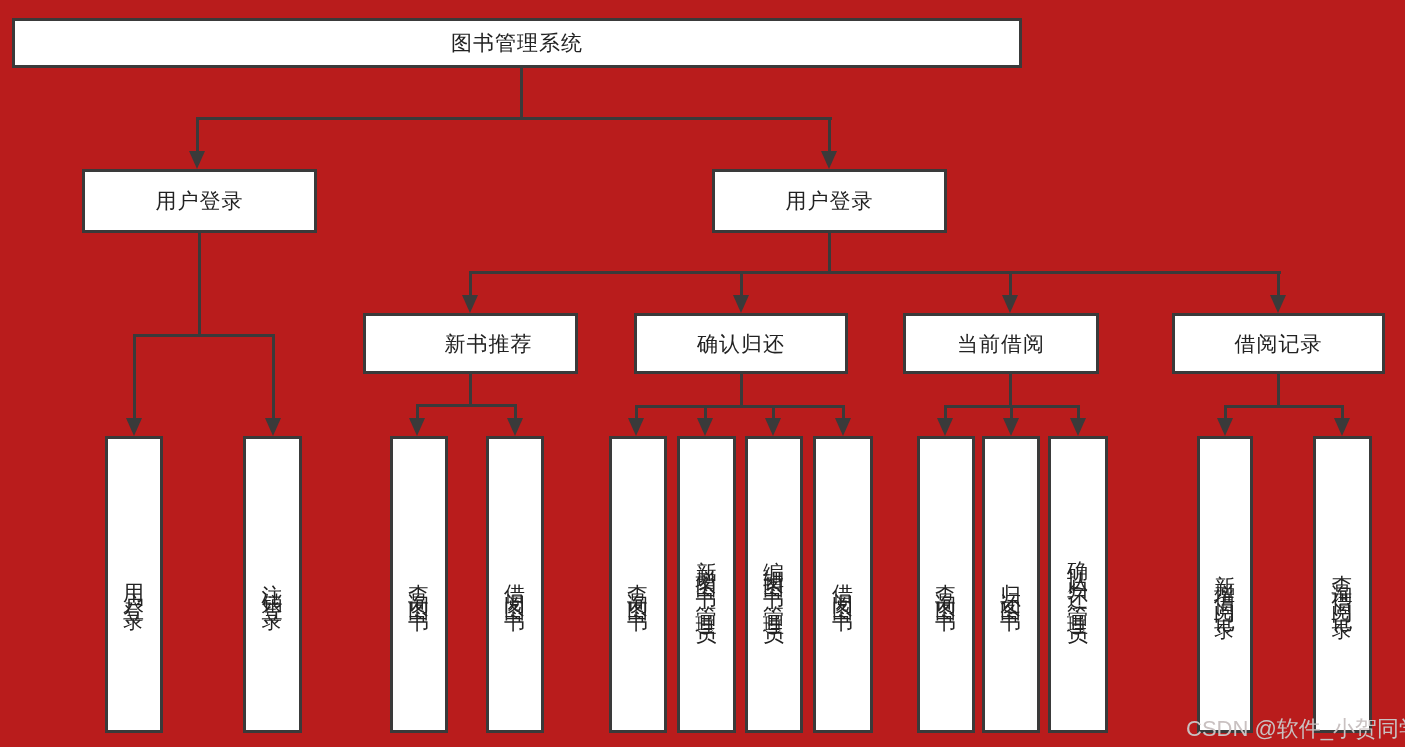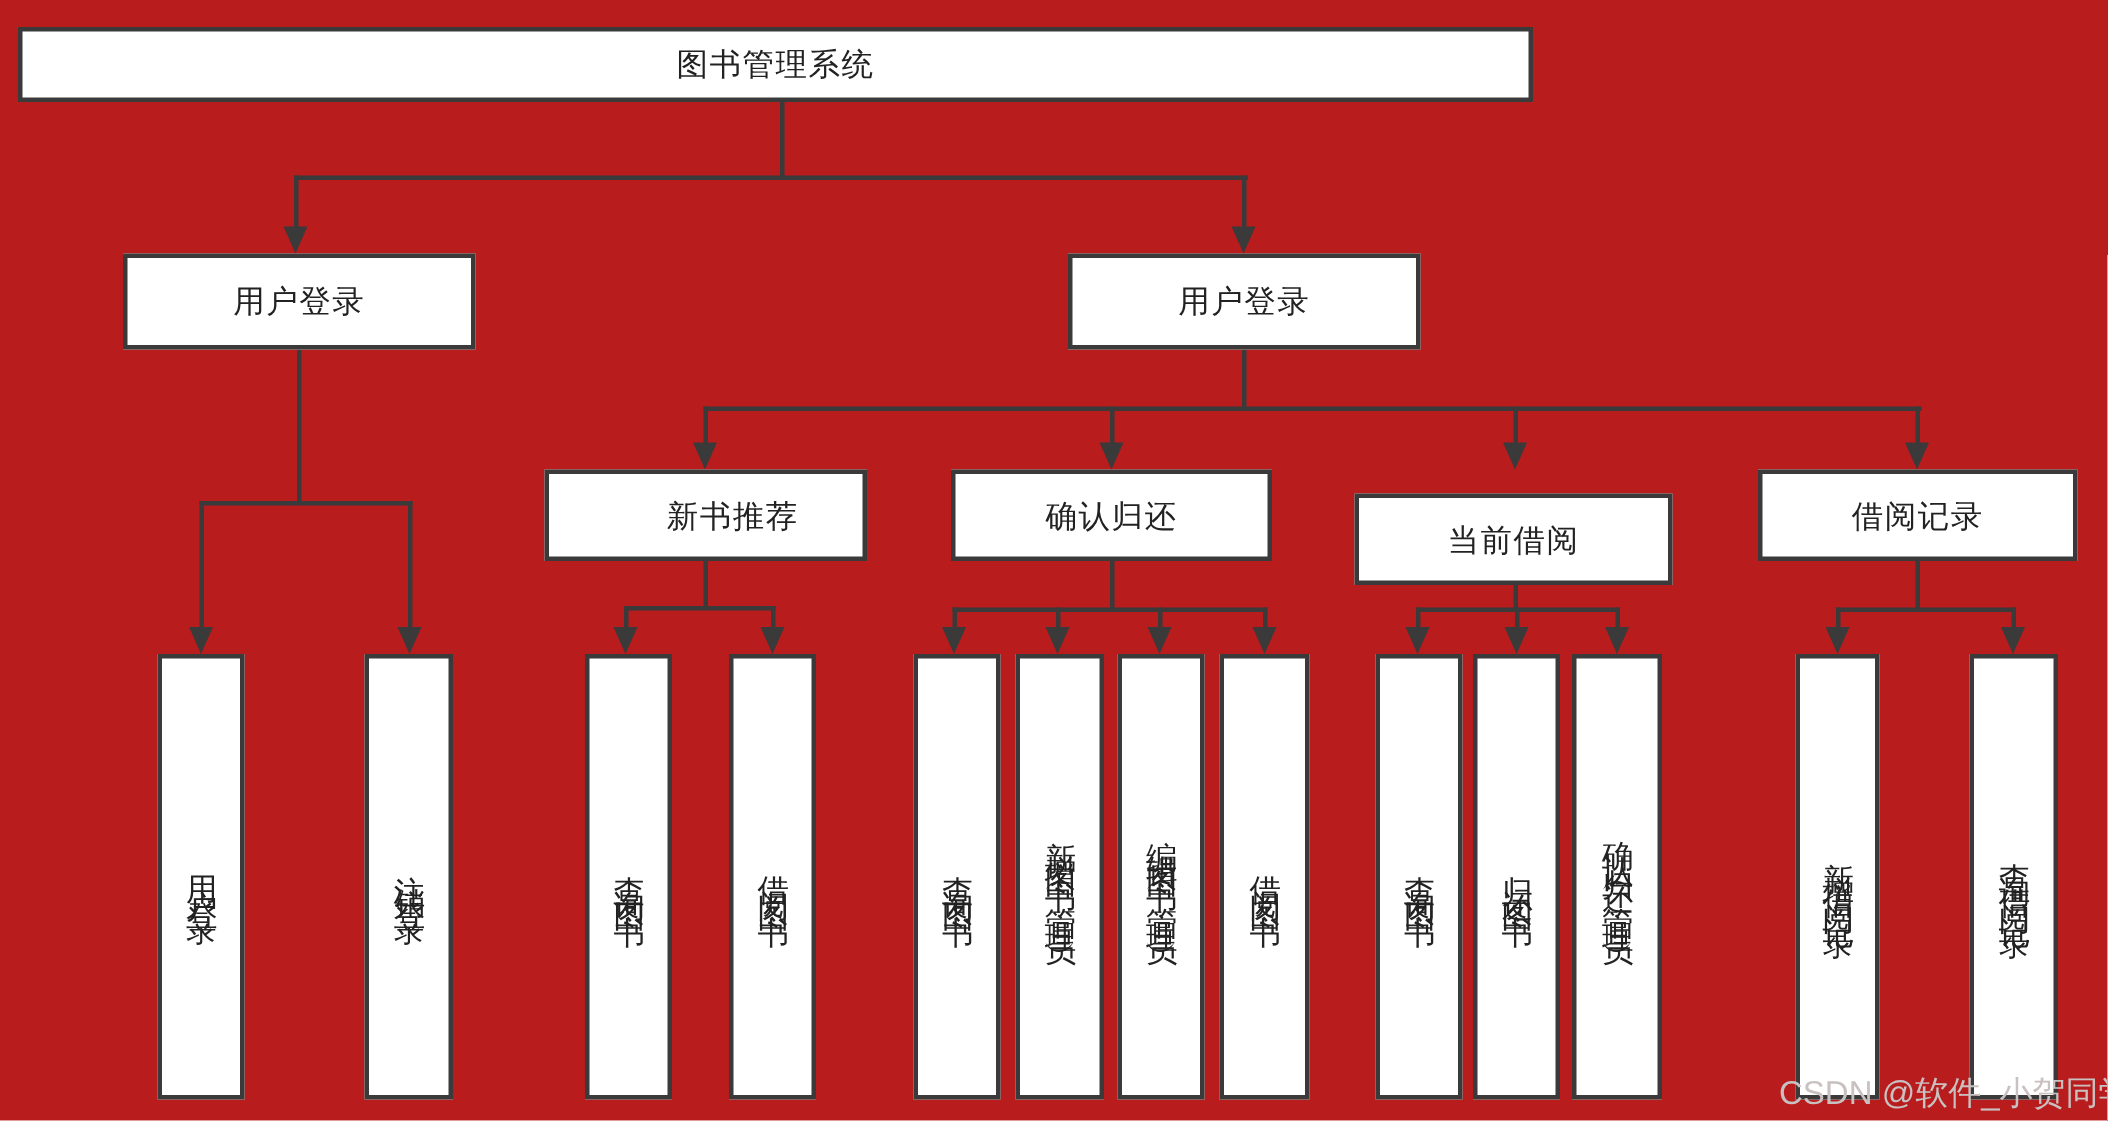--- a/index.html
+++ b/index.html
@@ -55,21 +55,21 @@
     border-left: 8px solid transparent;
     border-right: 8px solid transparent;
     border-top: 18px solid #3a3a3a;
   }
   
   #n-root          { left: 12px;   top: 18px;  width: 1010px; height: 50px; }
   #n-user-login    { left: 82px;   top: 169px; width: 235px;  height: 64px; }
   #n-book-mgmt     { left: 712px;  top: 169px; width: 235px;  height: 64px; }
   #n-new-book-rec  { left: 363px;  top: 313px; width: 215px;  height: 61px; padding-left: 36px; }
   #n-book-borrow   { left: 634px;  top: 313px; width: 214px;  height: 61px; }
-  #n-cur-borrow    { left: 903px;  top: 313px; width: 212px;  height: 61px; margin-top: 16px; }
+  #n-cur-borrow    { left: 903px;  top: 313px; width: 196px;  height: 61px; }
   #n-borrow-rec    { left: 1172px; top: 313px; width: 213px;  height: 61px; }
 
   #l-user-login  { left: 105px;  width: 58px; }
   #l-logout      { left: 243px;  width: 59px; }
   #l-nb-query    { left: 390px;  width: 58px; }
   #l-nb-borrow   { left: 486px;  width: 58px; }
   #l-bb-query    { left: 609px;  width: 58px; }
   #l-bb-add      { left: 677px;  width: 59px; }
   #l-bb-edit     { left: 745px;  width: 58px; }
   #l-bb-borrow   { left: 813px;  width: 60px; }

